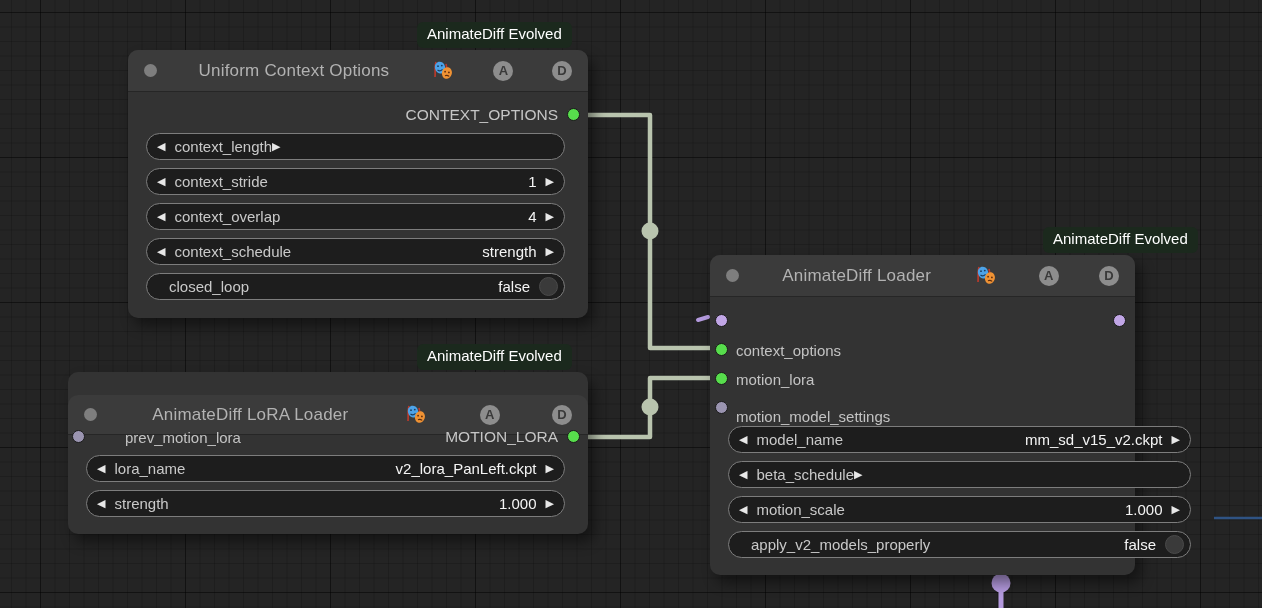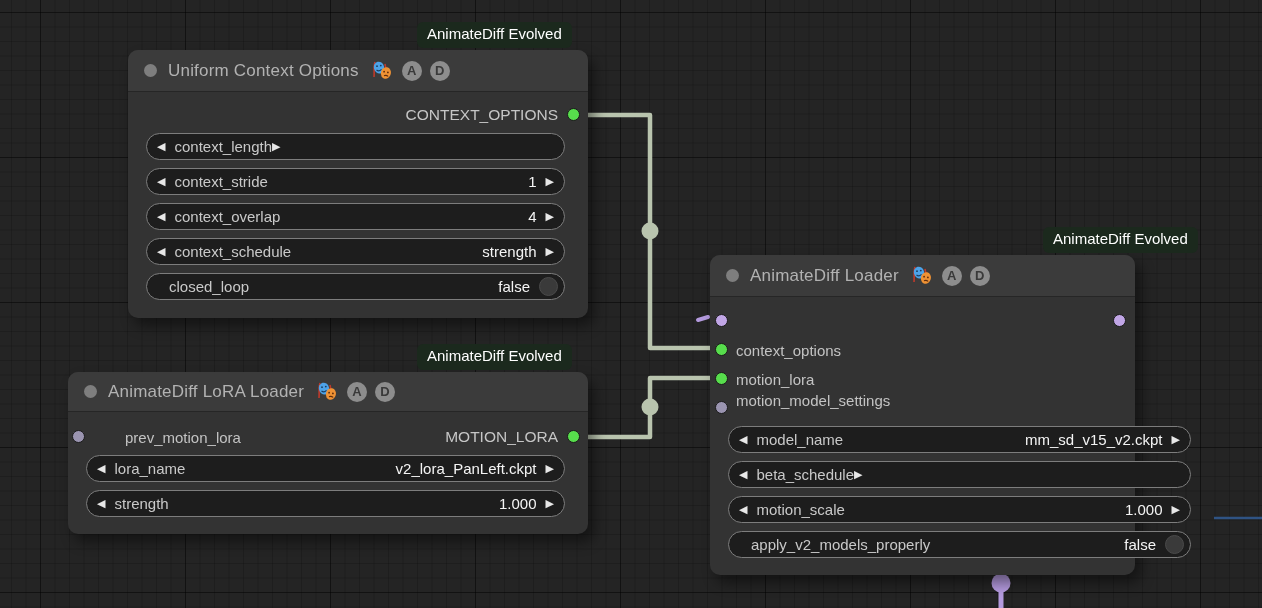--- a/index.html
+++ b/index.html
@@ -24,23 +24,23 @@
     position:absolute;z-index:2;
     background:#333333;border-radius:10px;
     box-shadow:6px 8px 14px rgba(0,0,0,0.45);
   }
   .node-title{
     position:absolute;left:0;top:0;right:0;height:42px;
     background:#3b3b3b;border-radius:10px 10px 0 0;
     border-bottom:1px solid #262626;
     display:flex;align-items:center;gap:11px;padding:0 16px;
     color:#b2b2b2;font-size:17px;letter-spacing:0.2px;
-    box-sizing:border-box;white-space:nowrap;
-  }
-  .node--short .node-title{height:40px;}
+    box-sizing:border-box;white-space:nowrap;justify-content:space-between;
+  }
+  .node--short .node-title{height:40px;margin-top:23px;}
   .collapse-dot{width:13px;height:13px;border-radius:50%;background:#7e7e7e;flex:0 0 auto;}
   .chip{
     width:20px;height:20px;border-radius:50%;background:#8d8d8d;color:#3a3a3a;
     font-size:13px;font-weight:bold;display:inline-flex;align-items:center;justify-content:center;
     flex:0 0 auto;
   }
   .chip + .chip{margin-left:-3px;}
   .masks-icon{flex:0 0 auto;display:inline-flex;margin-left:2px;margin-right:-2px;}
   .row{position:absolute;height:26px;display:flex;align-items:center;}
   .port-label{color:#c3c3c3;font-size:15px;white-space:nowrap;}
@@ -226,21 +226,21 @@
     <div class="row" style="left:0;top:82px;right:0;">
       <span class="port-label in-label">context_options</span>
     </div>
     <span class="port-dot dot-green" style="left:5px;top:88px;"></span>
 
     <div class="row" style="left:0;top:111px;right:0;">
       <span class="port-label in-label">motion_lora</span>
     </div>
     <span class="port-dot dot-green" style="left:5px;top:117px;"></span>
 
-    <div class="row" style="left:0;top:132px;right:0;">
+    <div class="row" style="left:0;top:148px;right:0;">
       <span class="port-label in-label">motion_model_settings</span>
     </div>
     <span class="port-dot dot-muted" style="left:5px;top:146px;"></span>
 
     <div class="widget" style="left:18px;top:171px;width:463px;">
       <span class="arrow">◀</span>
       <span class="wlabel">model_name</span>
       <span class="wvalue">mm_sd_v15_v2.ckpt</span>
       <span class="arrow">▶</span>
     </div>

